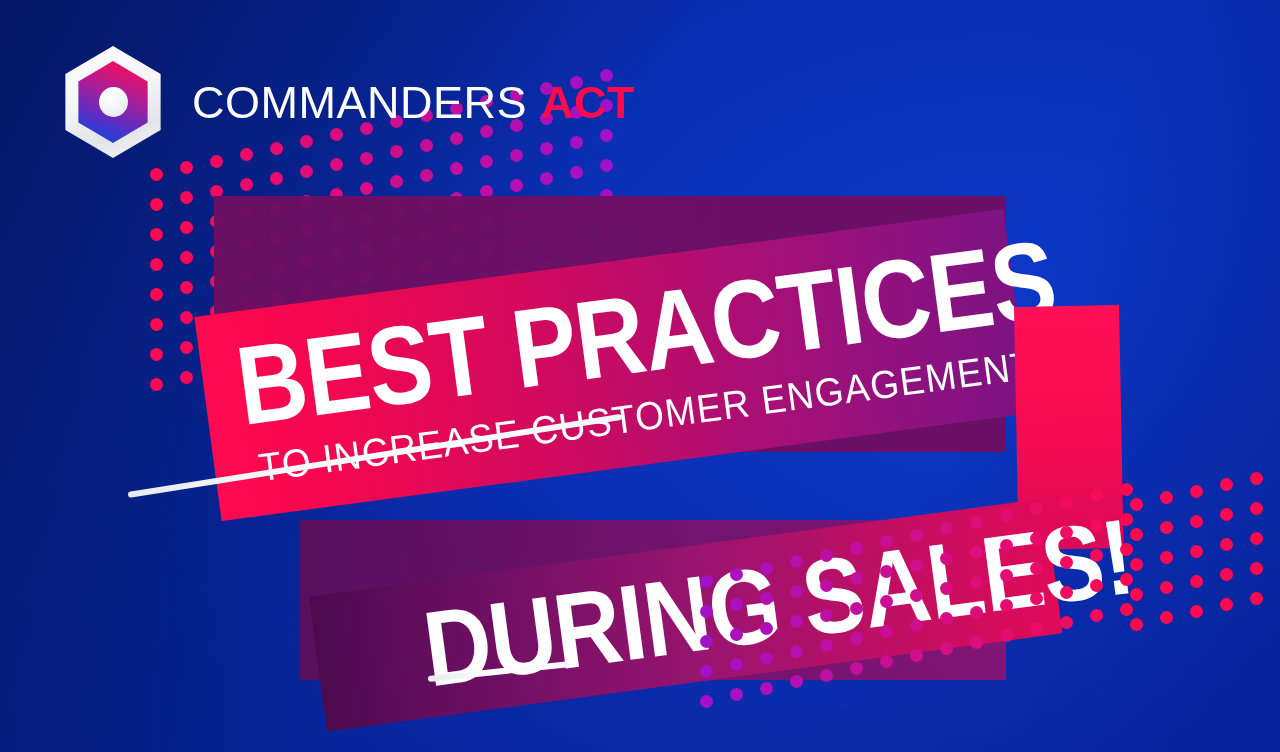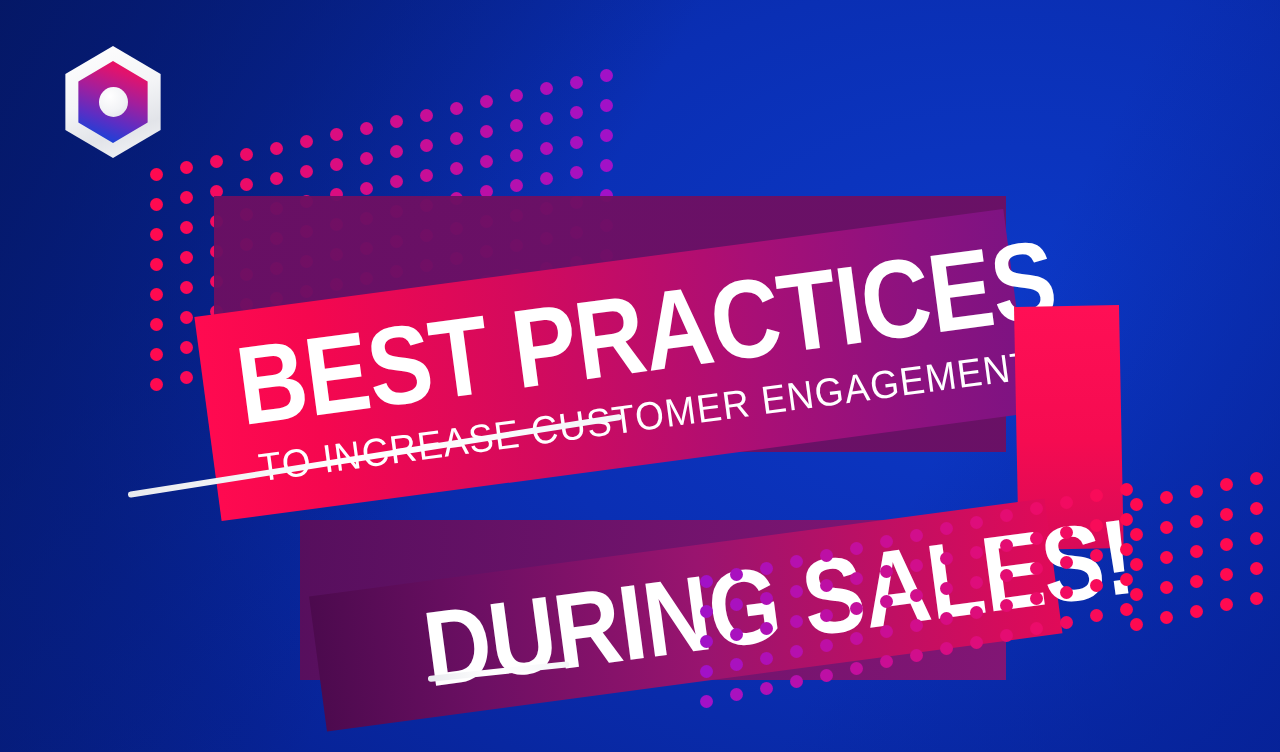--- a/index.html
+++ b/index.html
@@ -418,16 +418,18 @@
   <div class="rule" id="rule-long"></div>
   <div class="rule" id="rule-short"></div>
 
   <div class="brand">
     <div class="logo-mark">
       <div class="hex hex-outer"></div>
       <div class="hex hex-inner"></div>
       <div class="hex-dot"></div>
     </div>
     <div class="brand-text">
+      <span class="brand-a">COMMANDERS</span>
+      <span class="brand-b" style="color: rgb(255, 10, 77);">ACT</span>
     </div>
   </div>
 
 </div>
 
 </body></html>

